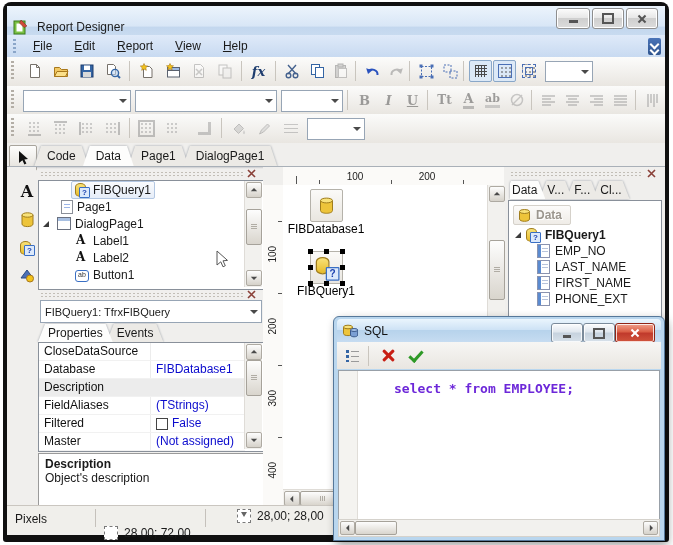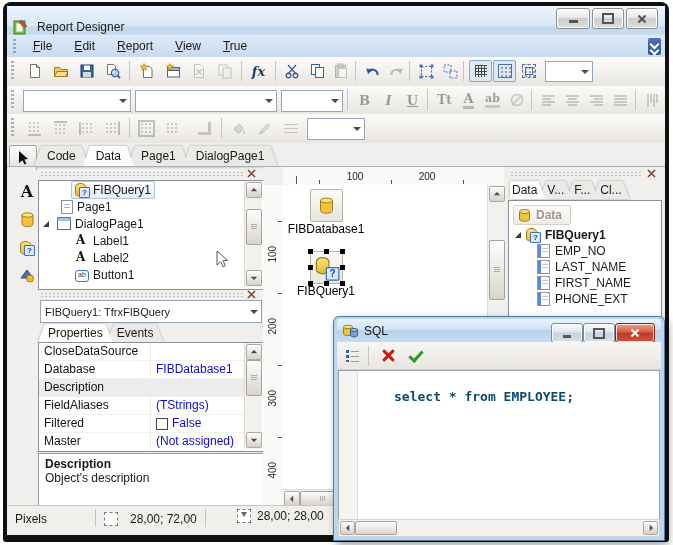--- a/index.html
+++ b/index.html
@@ -156,21 +156,21 @@
   .sqltb .tbtn{position:static;margin-left:4px;}
   .sqlsep{width:1px;height:20px;background:#c9c5be;margin:0 4px;}
   .bigX{position:relative;width:13px;height:13px;}
   .bigX::before,.bigX::after{content:"";position:absolute;left:5px;top:-1px;width:3px;height:15px;background:#c81e14;border-radius:1px;}
   .bigX::before{transform:rotate(45deg);} .bigX::after{transform:rotate(-45deg);}
   .bigCk{position:relative;width:15px;height:13px;}
   .bigCk::after{content:"";position:absolute;left:1px;top:2px;width:11px;height:5px;border-left:3px solid #2e9927;border-bottom:3px solid #2e9927;transform:rotate(-48deg);}
   .listic{position:relative;width:14px;height:13px;background-image:linear-gradient(#3465a4,#3465a4),linear-gradient(#3465a4,#3465a4),linear-gradient(#3465a4,#3465a4),linear-gradient(#9a9a9a,#9a9a9a),linear-gradient(#9a9a9a,#9a9a9a),linear-gradient(#9a9a9a,#9a9a9a);background-repeat:no-repeat;background-size:3px 3px,3px 3px,3px 3px,8px 1px,8px 1px,8px 1px;background-position:0 1px,0 6px,0 11px,5px 2px,5px 7px,5px 12px;}
   .sqledit{position:absolute;left:4px;top:53px;right:4px;height:148px;background:#fff;border:1px solid #98a0a8;}
   .gutter{position:absolute;left:0;top:0;bottom:0;width:18px;background:#f4f3f0;border-right:1px solid #e0ddd8;}
-  .sqltext{position:absolute;left:55px;top:18px;font-family:"DejaVu Sans Mono",monospace;font-weight:bold;font-size:13px;color:#0c4a6e;white-space:pre;}
+  .sqltext{position:absolute;left:55px;top:10px;font-family:"DejaVu Sans Mono",monospace;font-weight:bold;font-size:13px;color:#6d28d9;white-space:pre;}
   .sqlhsb{position:absolute;left:4px;right:4px;bottom:3px;height:16px;background:#f2f1ee;border:1px solid #d5d2cc;}
   
   .cursor{pointer-events:none;}
 </style>
 </head>
 <body>
 
 <div id="stage">
   <div class="abs frame"></div>
   <div class="abs winbg"></div>
@@ -194,21 +194,21 @@
     </div>
 
   <div class="abs menubar">
     <span class="mgrip"></span>
     <div class="menu-items">
 
     <span class="mitem">File</span>
         <span class="mitem">Edit</span>
         <span class="mitem">Report</span>
         <span class="mitem">View</span>
-        <span class="mitem">True</span>
+        <span class="mitem">Help</span>
       </div>
   </div>
   <div class="abs chevbox">
     <span class="chev" style="top:3px"></span>
     <span class="chev" style="top:9px"></span>
   </div>
 
   <div class="abs tb tb1">
     <span class="tgrip"></span>
     <span class="tbtn" style="left:16px">
@@ -730,21 +730,21 @@
           <span class="ic ic-field"></span>
           <span>PHONE_EXT</span>
         </div>
       </div>
   </div>
 
   <div class="abs statusbar">
     <span style="margin-left:8px">Pixels</span>
   </div>
   <span class="abs stsep" style="left:95px"></span>
-  <div class="abs" style="left:104px;top:512px;display:flex;gap:12px;">
+  <div class="abs" style="left:104px;top:526px;display:flex;gap:6px;">
     <span class="st-ic"></span>
     <span>28,00; 72,00</span>
   </div>
   <span class="abs stsep" style="left:205px"></span>
   <div class="abs" style="left:214px;top:509px;display:flex;align-items:center;gap:6px;padding-left:23px;">
     <span class="st-ic sz"></span>
     <span>28,00; 28,00</span>
   </div>
 
   <div class="abs sqlwin">

